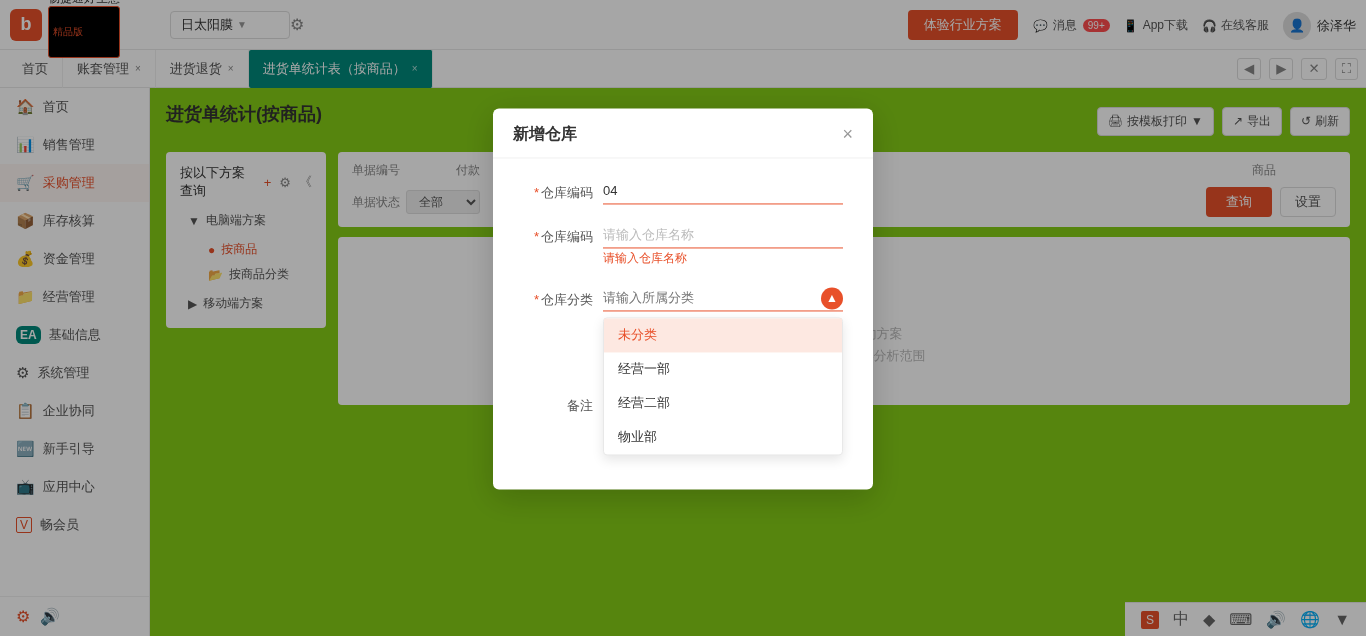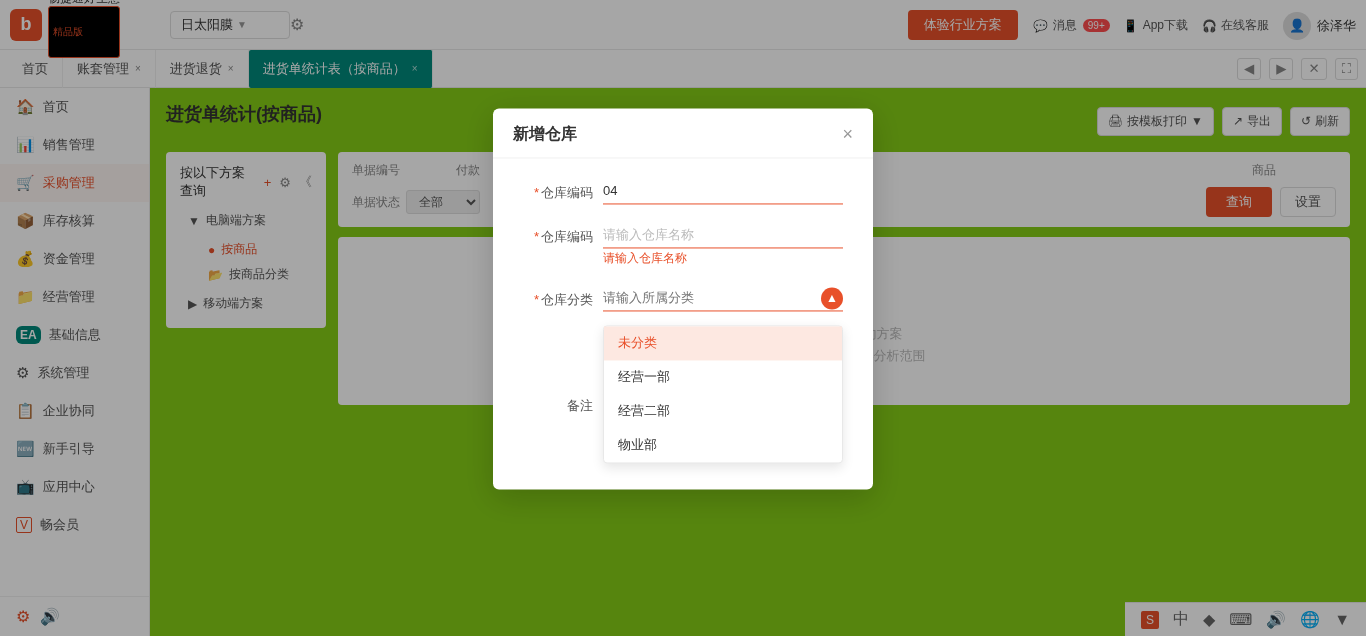--- a/index.html
+++ b/index.html
@@ -152,21 +152,21 @@
       width: 100%; border: none; border-bottom: 1px solid #e8502a;
       padding: 5px 30px 5px 0; font-size: 13px; color: #bbb; outline: none; background: #fff;
     }
     .dropdown-arrow-btn {
       position: absolute; right: 0; top: 50%; transform: translateY(-50%);
       background: #e8502a; border: none; border-radius: 50%;
       width: 22px; height: 22px; display: flex; align-items: center; justify-content: center;
       cursor: pointer; color: #fff; font-size: 12px;
     }
     .dropdown-list {
-      position: absolute; top: 40px; left: 0; right: 0;
+      position: absolute; top: 32px; left: 0; right: 0;
       background: #fff; border: 1px solid #e8e8e8; border-radius: 4px;
       box-shadow: 0 4px 12px rgba(0,0,0,0.1); z-index: 300;
     }
     .dropdown-item {
       padding: 8px 14px; font-size: 13px; color: #333; cursor: pointer;
     }
     .dropdown-item.selected { background: #fde8e1; color: #e8502a; }
     .error-msg { color: #e8502a; font-size: 12px; margin-top: 2px; }
     .textarea-control {
       width: 100%; border: 1px solid #ddd; border-radius: 3px;

